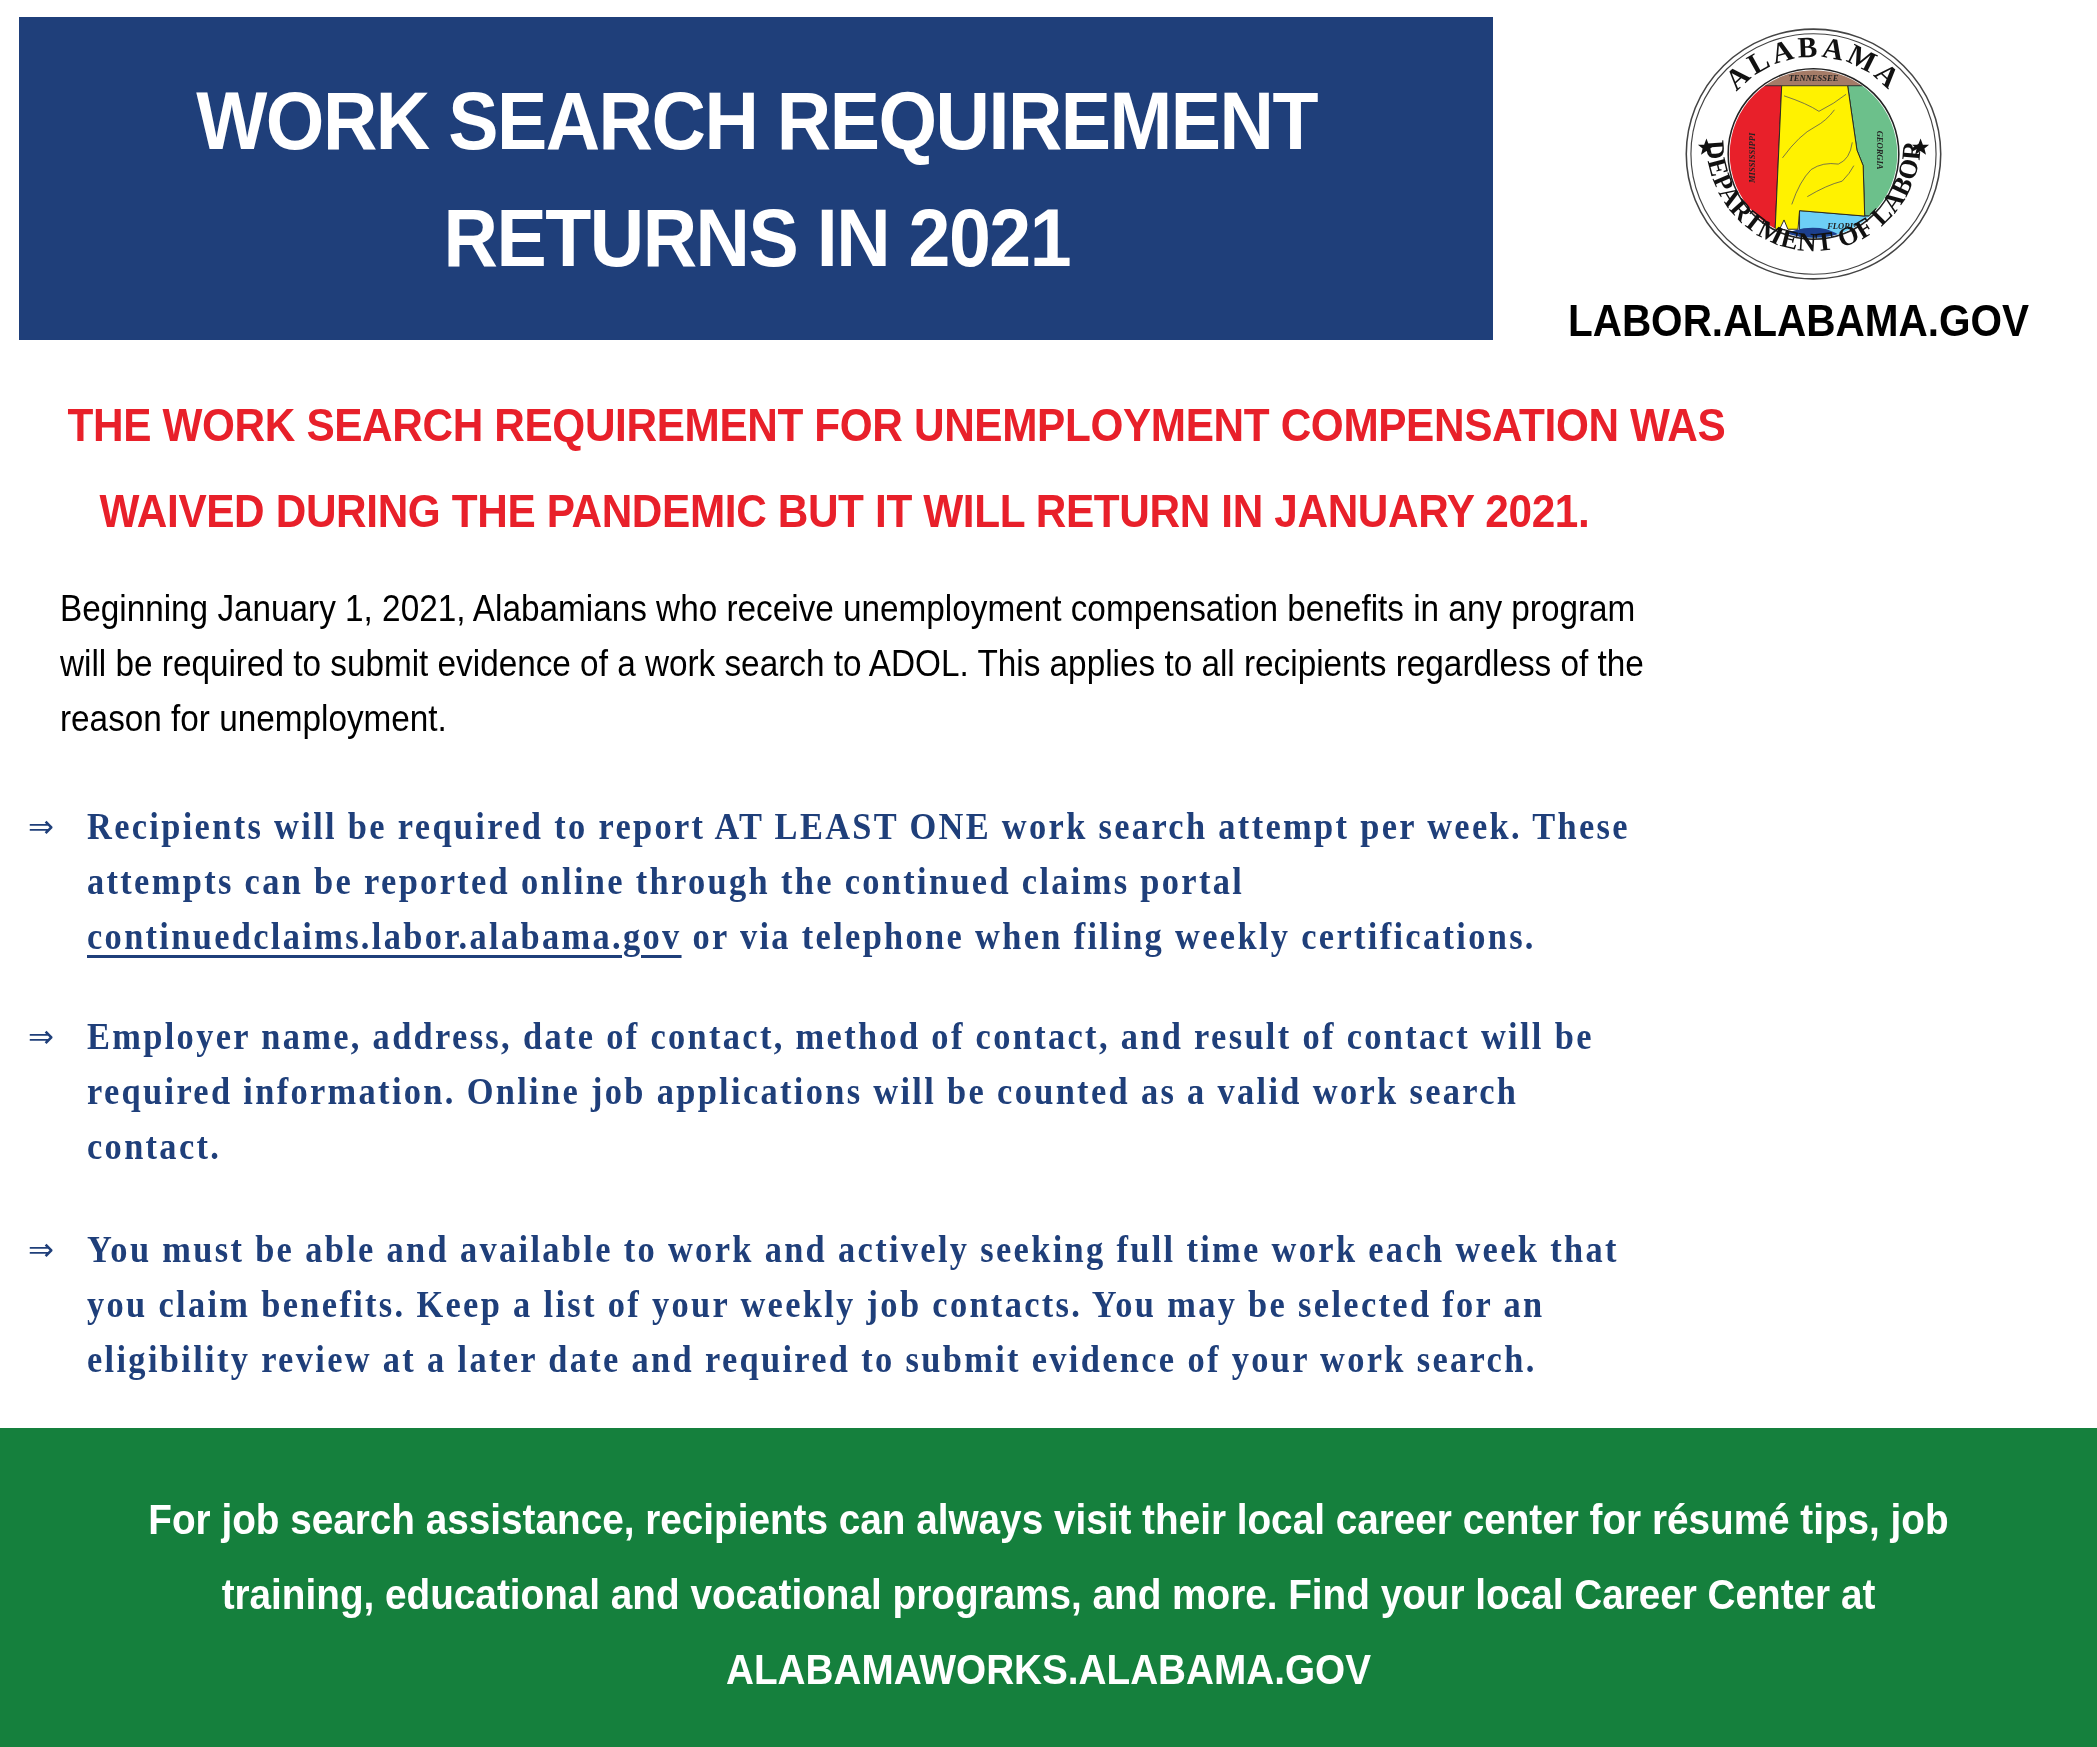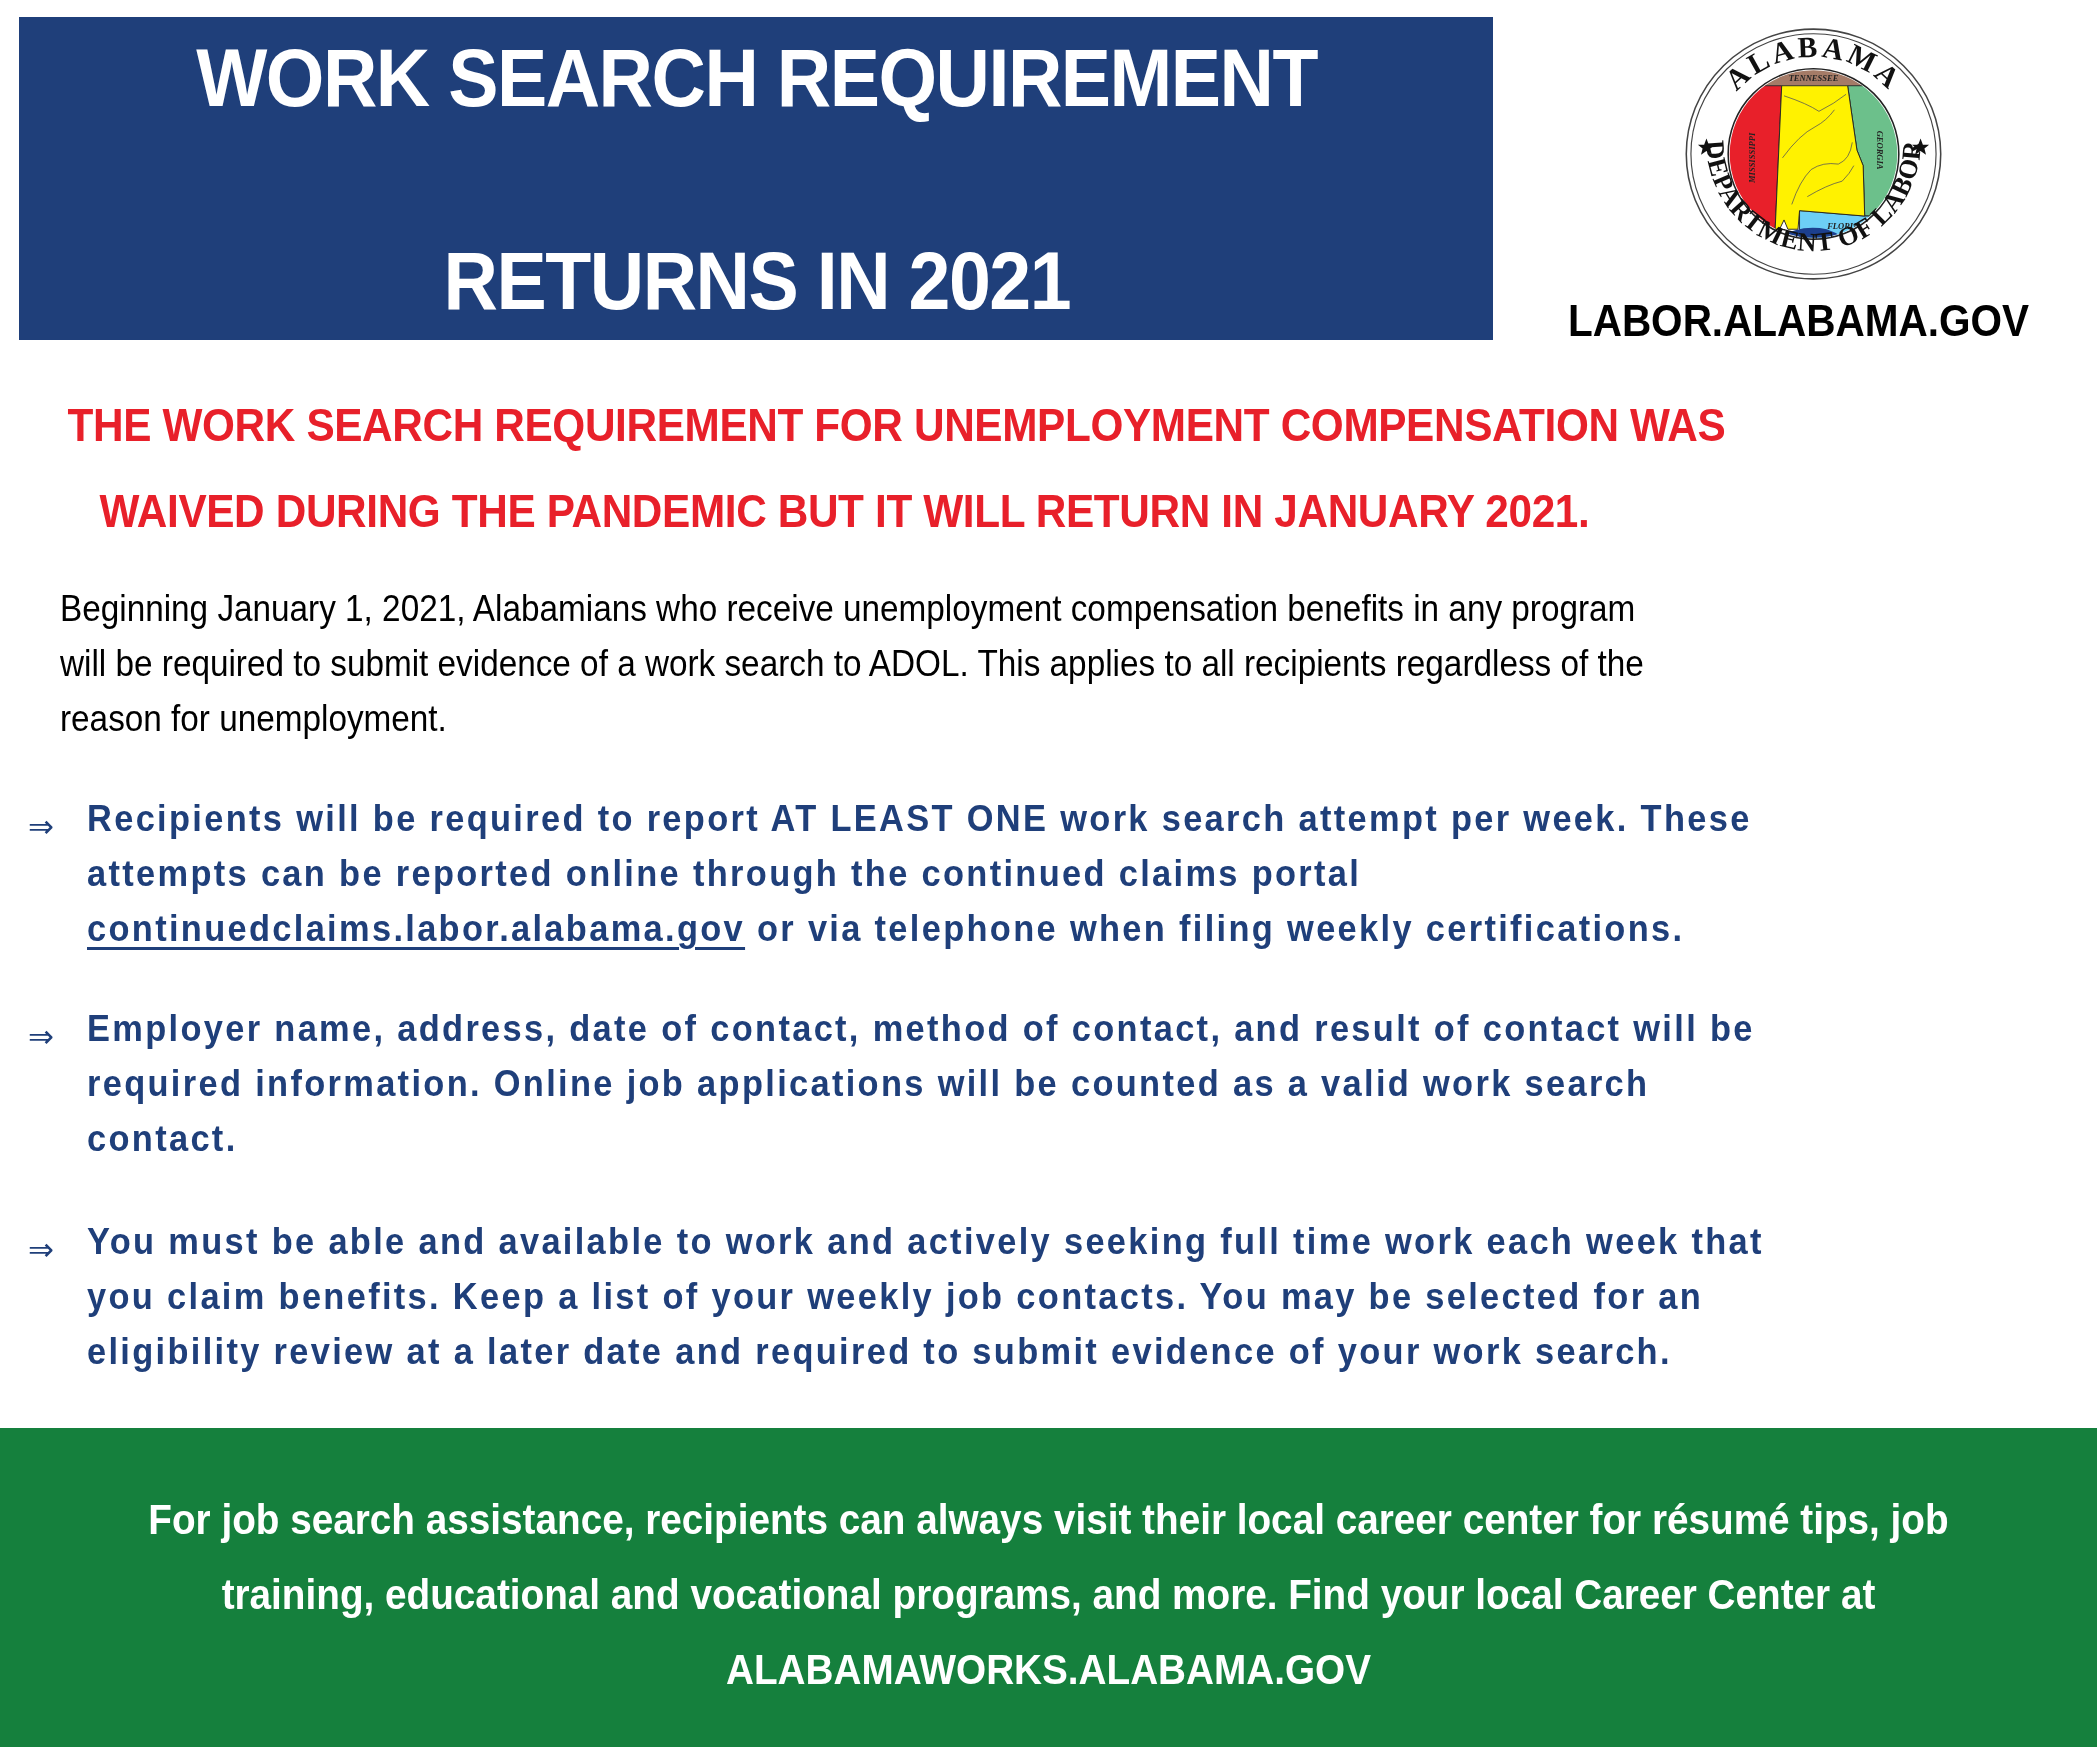--- a/index.html
+++ b/index.html
@@ -4,21 +4,21 @@
   <style>
     html, body { margin: 0; padding: 0; }
     body {
       width: 2097px; height: 1748px; position: relative; overflow: hidden;
       background: #ffffff;
       font-family: "Liberation Sans", "DejaVu Sans", sans-serif;
     }
     .title-box {
       position: absolute; left: 19.4px; top: 17px; width: 1474px; height: 323px;
       background: #1f3f7a; color: #ffffff;
-      display: flex; flex-direction: column; justify-content: space-between; align-items: center;
+      display: flex; flex-direction: column; justify-content: center; align-items: center;
       box-sizing: border-box; padding-top: 3.1px;
     }
     .title-line {
       font-family: "Liberation Sans", sans-serif; font-weight: bold;
       font-size: 81px; line-height: 117px; letter-spacing: -1.6px;
       white-space: nowrap; transform: scaleX(0.93);
     }
     .seal-wrap {
       position: absolute; left: 1683px; top: 26px; width: 261px; height: 256px;
     }
@@ -41,21 +41,21 @@
     .intro div { white-space: nowrap; transform: scaleX(0.9); transform-origin: left; }
     .bullets {
       position: absolute; left: 0; top: 791px; width: 2097px;
       color: #1f3f7a;
     }
     .bullet { position: absolute; left: 0; width: 2097px; }
     .bullet .arrow {
       position: absolute; left: 28px; top: 7.8px;
       font-size: 31px; line-height: 55px; color: #1f3f7a; font-weight: normal;
     }
-    .bullet .lines { position: absolute; left: 87px; top: 0; }
+    .bullet .lines { position: absolute; left: 87px; top: 8px; font-family: Liberation Serif, serif; }
     .bullet .line {
       font-weight: bold; font-size: 37px; line-height: 55px; letter-spacing: 2.5px;
       white-space: nowrap; transform: scaleX(0.93); transform-origin: left;
     }
     .bullet .link { text-decoration: underline; text-decoration-thickness: 3.1px; text-underline-offset: 6.2px; color: #1f3f7a; cursor: pointer; }
     .footer {
       position: absolute; left: 0; top: 1428px; width: 2097px; height: 404px;
       background: #15803d; color: #ffffff; text-align: center;
     }
     .footer .ftext {

